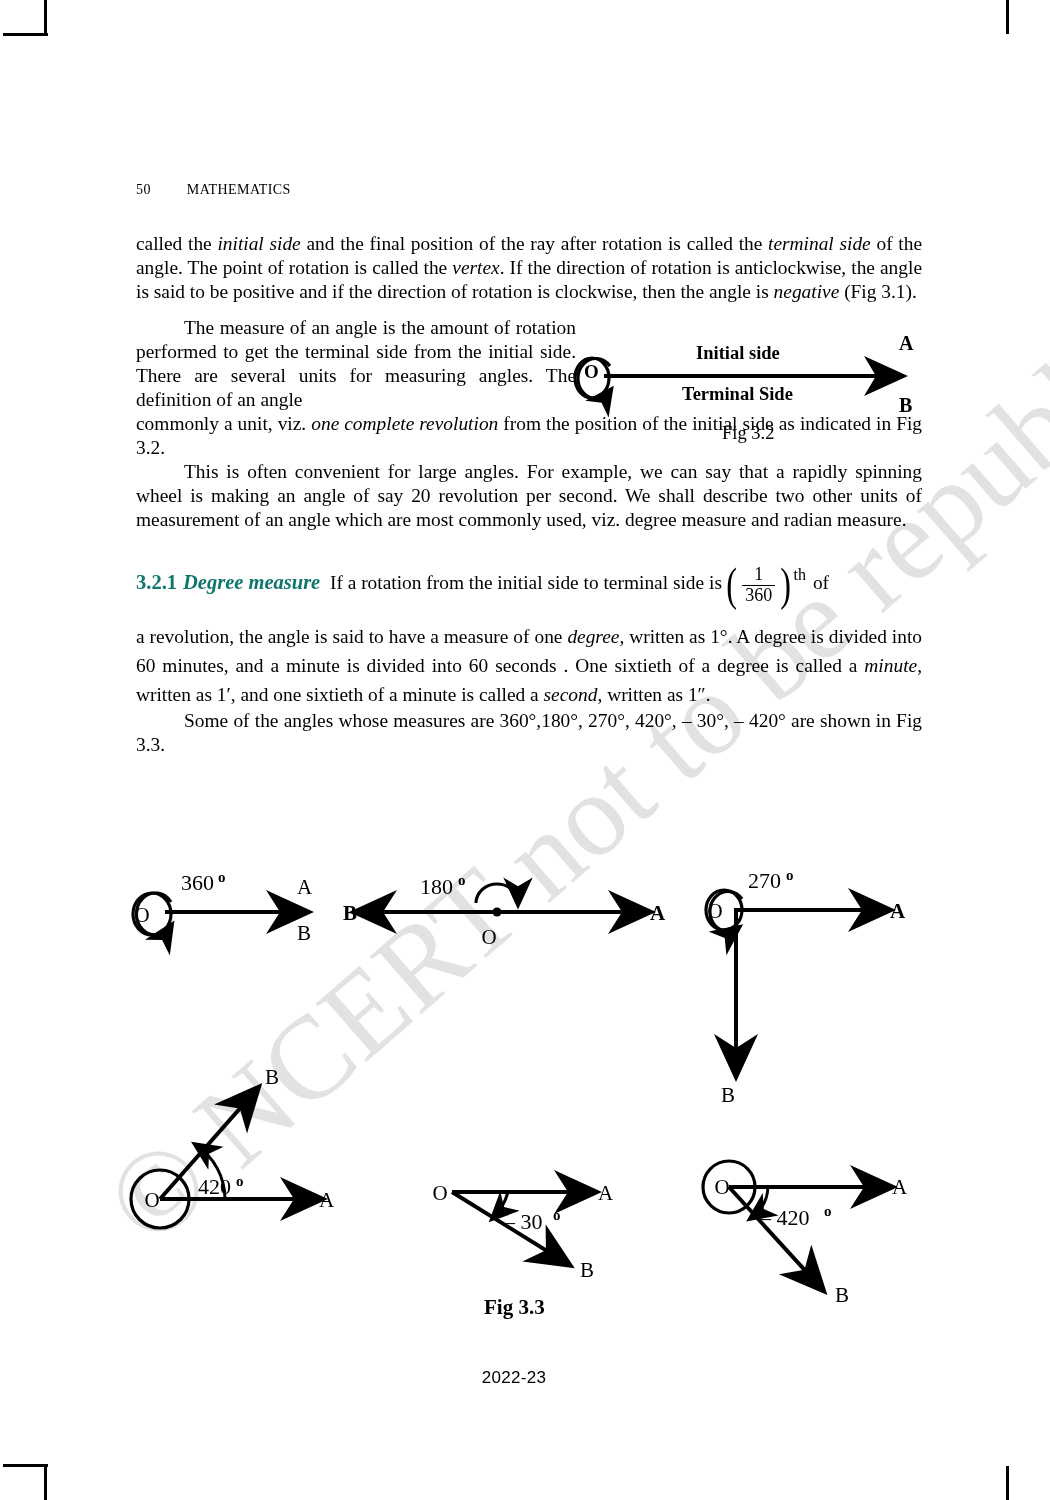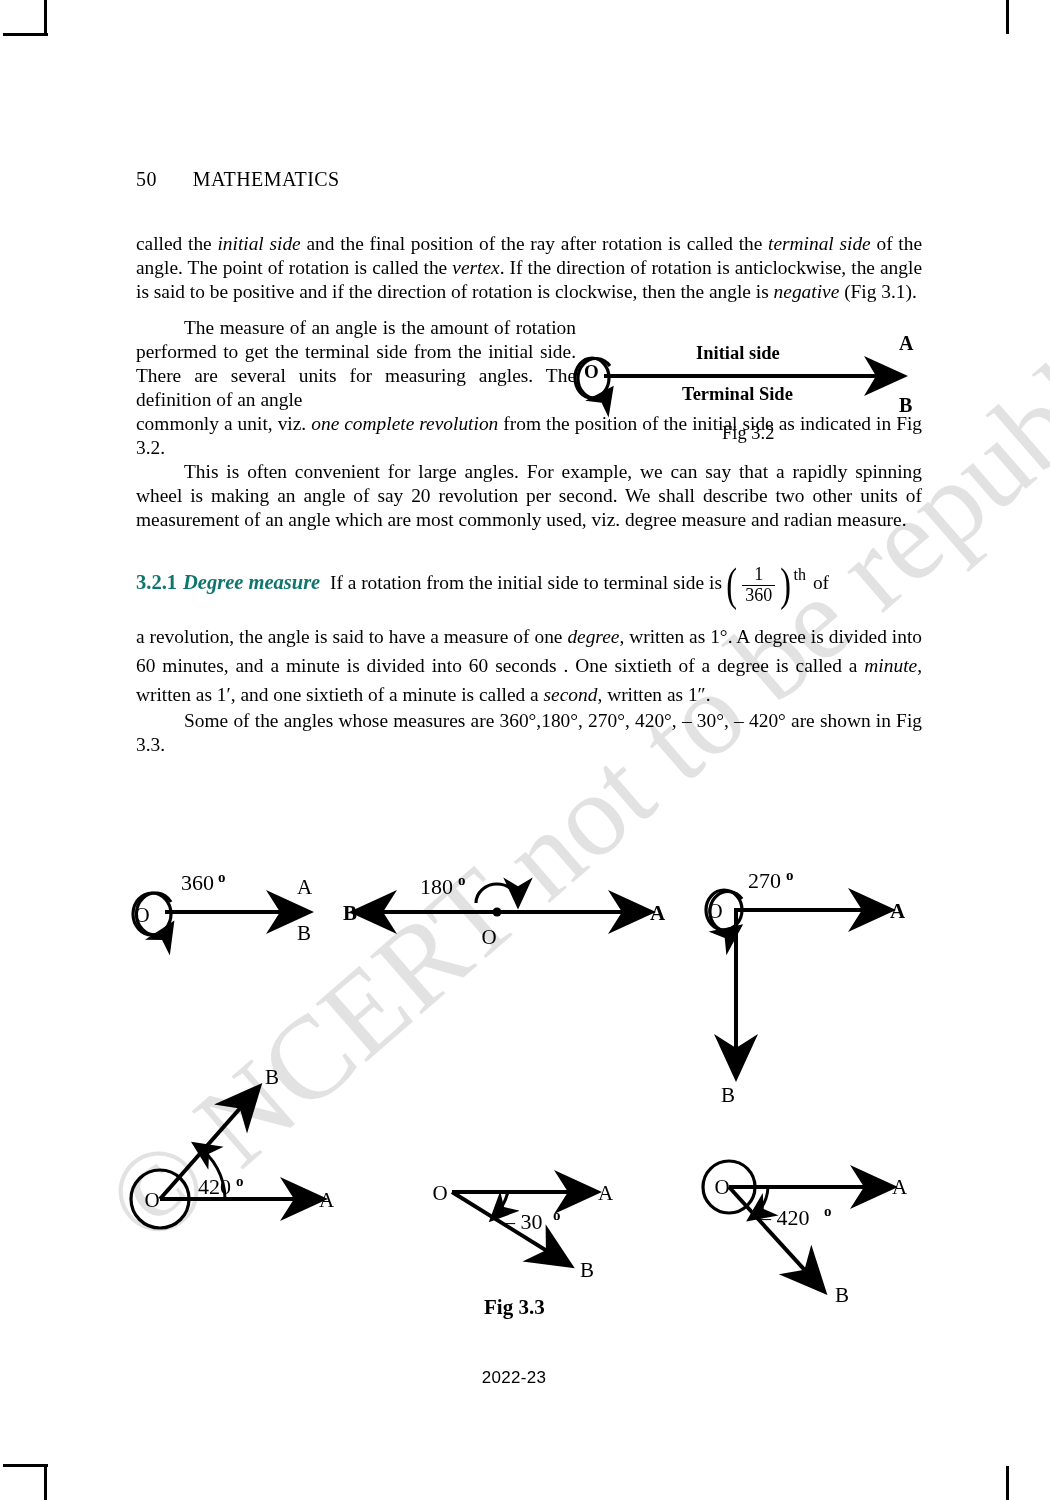--- a/index.html
+++ b/index.html
@@ -31,22 +31,22 @@
     position: absolute;
     left: 0; top: 0;
     width: 1050px; height: 1500px;
     pointer-events: none;
     z-index: 0;
   }
 
   
   .runhead {
     position: absolute;
-    left: 136px; top: 168px;
-    font-size: 20px;
+    left: 136px; top: 182px;
+    font-size: 14px;
     letter-spacing: 0.4px;
     z-index: 3;
   }
   .runhead .pg { margin-right: 36px; }
 
   
   .content {
     position: absolute;
     left: 136px; top: 232px;
     width: 786px;

